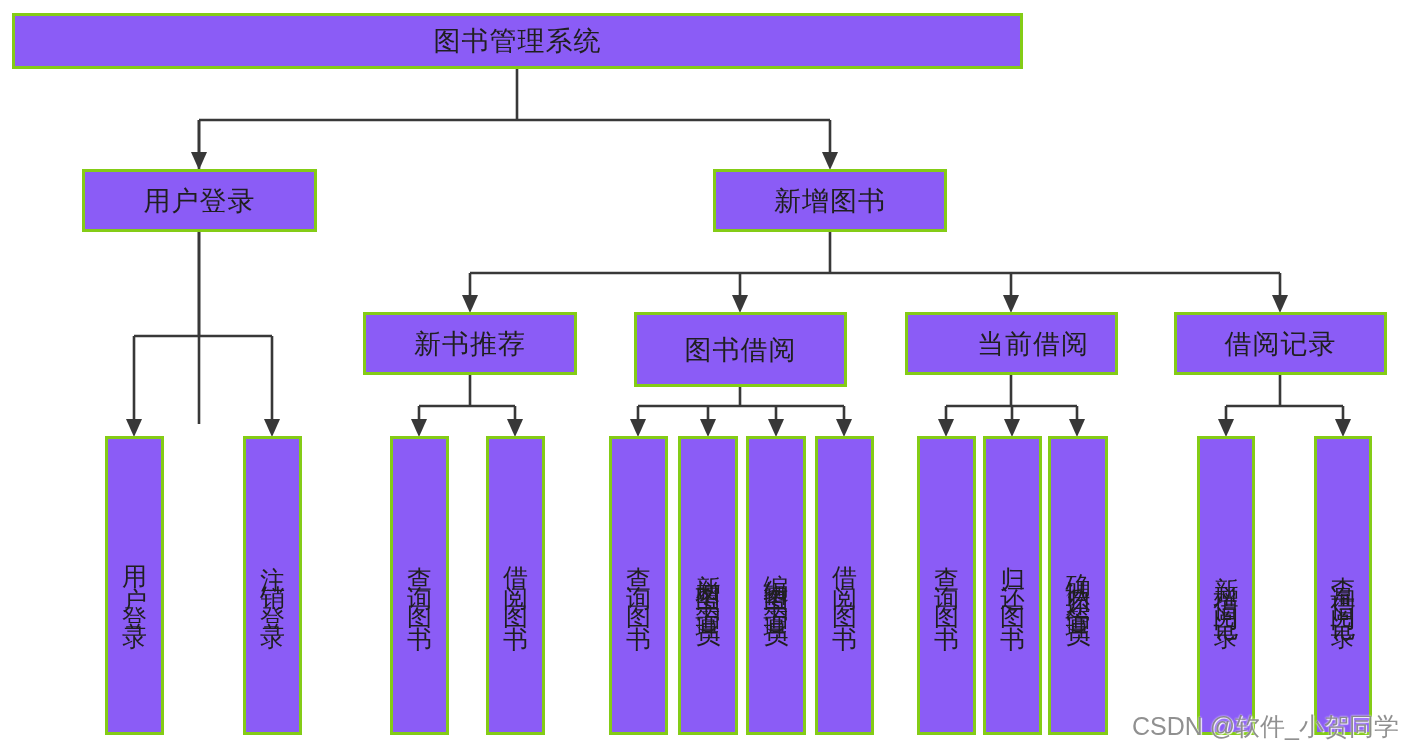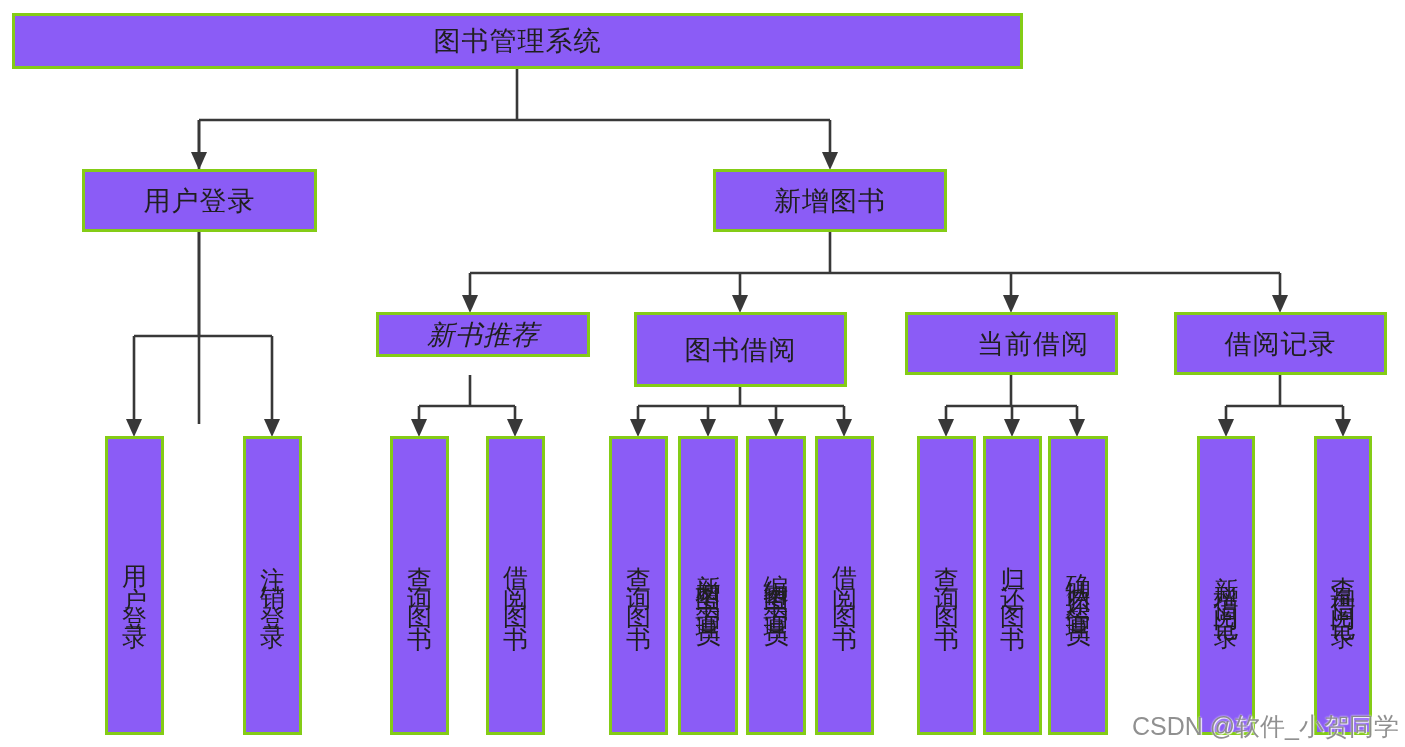--- a/index.html
+++ b/index.html
@@ -49,21 +49,21 @@
   .sp4 { letter-spacing: 20px; }
   .sp6 { letter-spacing: 10px; }
   .sp9 { letter-spacing: 7px; }
 
   
   #n-root { left: 12px; top: 13px; width: 1011px; height: 56px; }
   
   #n-userlogin   { left: 82px;  top: 169px; width: 235px; height: 63px; }
   #n-bookmgmt    { left: 713px; top: 169px; width: 234px; height: 63px; }
   
-  #n-newbook     { left: 376px;  top: 312px; width: 214px; height: 45px; font-style: italic; }
+  #n-newbook     { left: 363px;  top: 312px; width: 214px; height: 63px; }
   #n-bookborrow  { left: 634px;  top: 312px; width: 213px; height: 75px; }
   #n-curborrow   { left: 905px;  top: 312px; width: 213px; height: 63px; padding-left: 43px; }
   #n-borrowrec   { left: 1174px; top: 312px; width: 213px; height: 63px; }
   
   #l-userlogin   { left: 105px; }
   #l-logout      { left: 243px; }
   #l-query1      { left: 390px; }
   #l-borrow1     { left: 486px; }
   #l-query2      { left: 609px; }
   #l-addbook     { left: 678px; width: 60px; }

